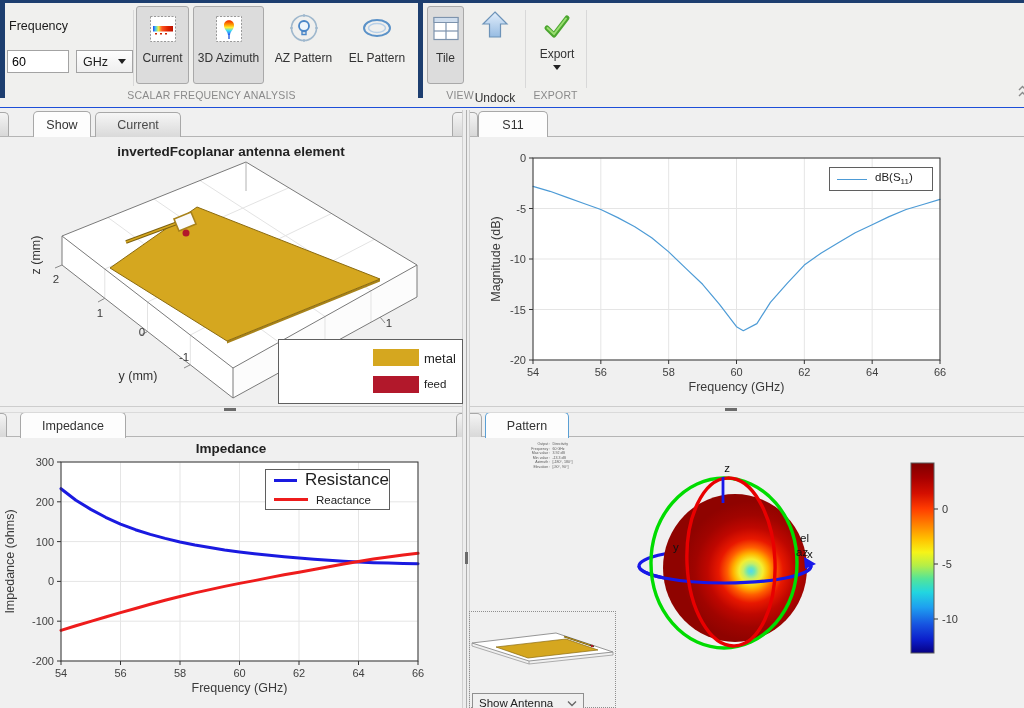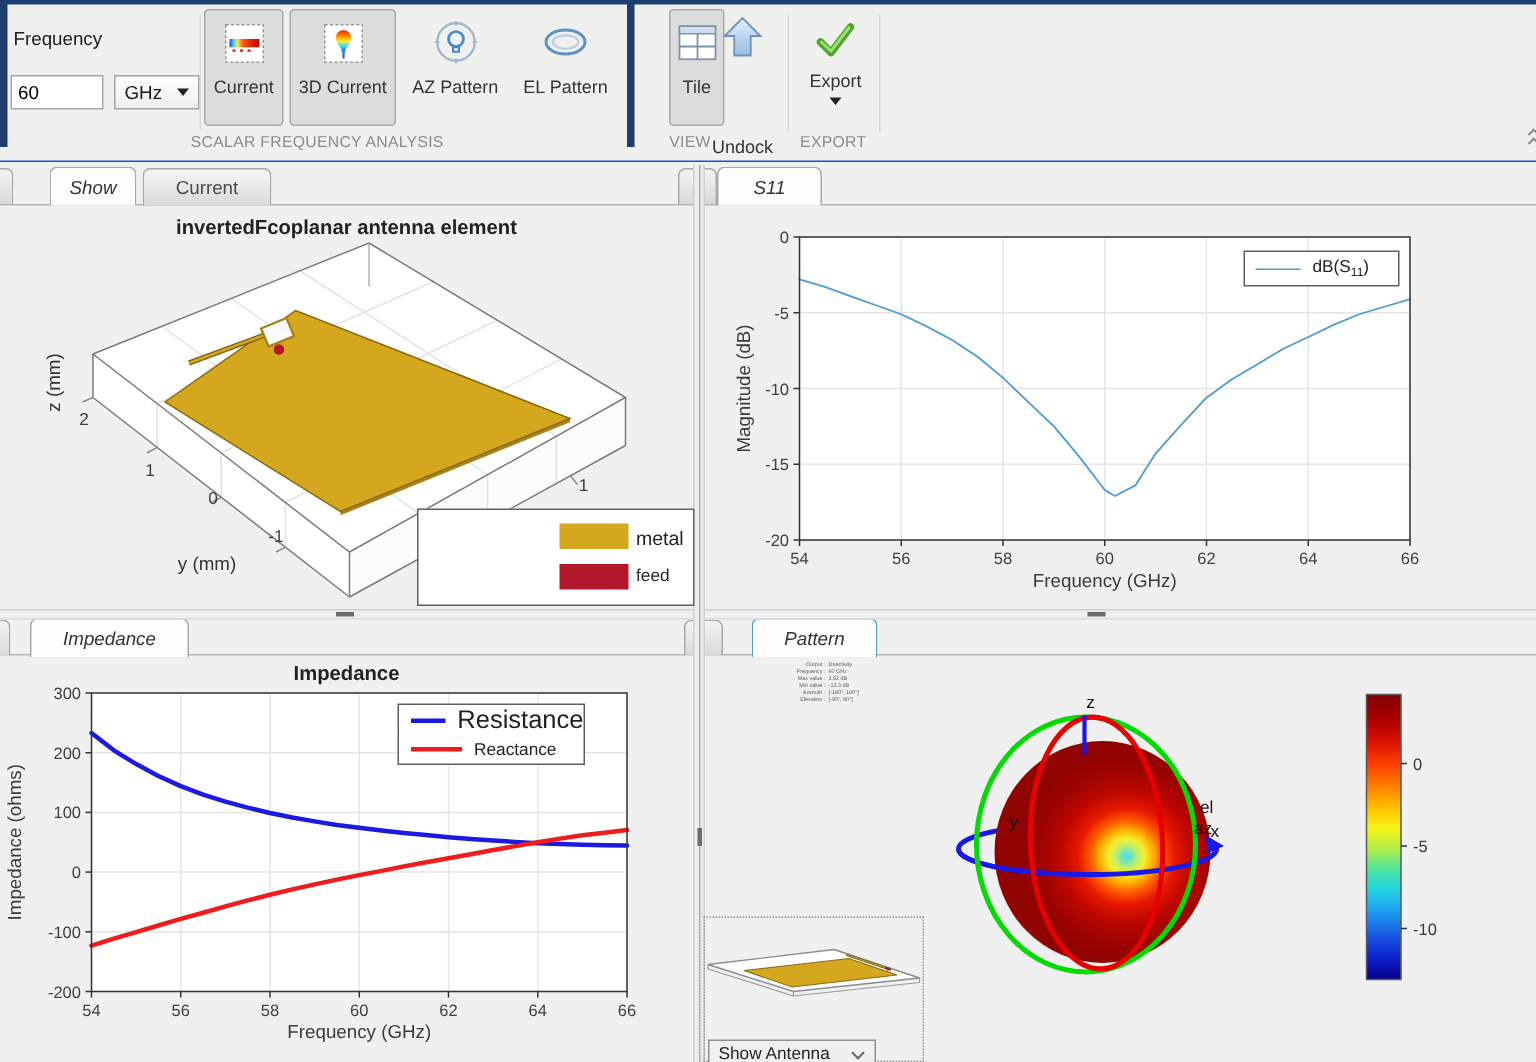--- a/index.html
+++ b/index.html
@@ -10,22 +10,22 @@
   #toolbar { position:absolute; left:0; top:0; width:1024px; height:108px; background:#f0f0ee; border-bottom:1px solid #1d4ed8; }
   .blue { background:#1d3e6f; }
   .tsbtn { position:absolute; top:6px; height:78px; border-radius:3px; display:flex; flex-direction:column; align-items:center; font-size:12px; color:#333; border:1px solid transparent; }
   .tsbtn.pressed { background:#dcdcdc; border:1px solid #a9a9a9; }
   .ticon { height:38px; display:flex; align-items:center; justify-content:center; margin-top:3px; }
   .tlabel { margin-top:3px; white-space:nowrap; }
   .seclabel { position:absolute; top:89px; font-size:10.5px; color:#8a8a8a; text-align:center; letter-spacing:0.2px; }
   .vsep { position:absolute; width:1px; background:#d8d8d8; }
   
   .tab { position:absolute; height:25px; border:1px solid #a8a8a8; border-bottom:none; border-radius:5px 5px 0 0; background:linear-gradient(#f6f6f6,#d9d9d9); font-size:12.5px; color:#4a4a4a; display:flex; align-items:center; justify-content:center; z-index:2; }
-  .tab.sel { background:#fdfdfd; z-index:3; color:#333; height:26px;font-style:italic; }
-  .tab.focus { border-color:#5a9fd4;margin-left:16px; }
+  .tab.sel { background:#fdfdfd; z-index:3; color:#333; height:26px; }
+  .tab.focus { border-color:#5a9fd4; }
   .tabfrag { position:absolute; width:26px; height:24px; border:1px solid #a8a8a8; border-bottom:none; border-radius:5px 5px 0 0; background:linear-gradient(#f4f4f4,#d8d8d8); z-index:1; }
   .tabline { position:absolute; height:1px; background:#b5b5b5; z-index:1; }
   
   .hsplit { position:absolute; height:7px; background:#efefef; border-top:1px solid #cdcdcd; border-bottom:1px solid #dadada; z-index:5; }
   #vsplit { position:absolute; left:462px; top:110px; width:8px; height:598px; background:#ededed; border-left:1px solid #d0d0d0; border-right:1px solid #d0d0d0; z-index:5; }
   .handle { position:absolute; background:#6b6b6b; }
   
   .legendbox { position:absolute; background:#fff; border:1px solid #5f5f5f; z-index:6; }
   .caret-down { display:inline-block; width:0; height:0; border-left:4px solid transparent; border-right:4px solid transparent; border-top:5px solid #222; }
   .infoline { display:flex; font-size:5px; line-height:6.5px; color:#5a5a5a; }
@@ -81,21 +81,21 @@
                 <stop offset="0.5" stop-color="#ffee33"></stop>
                 <stop offset="0.7" stop-color="#44ddee"></stop>
                 <stop offset="1" stop-color="#2255ff"></stop>
           </linearGradient>
             </defs>
           <rect x="2.5" y="2.5" width="25" height="25" fill="#fff" stroke="#999" stroke-width="1" stroke-dasharray="2,1.5"></rect>
           <path d="M10,11 C10,4.5 20,4.5 20,11 C20,16 16.5,16.5 16,21 L14,21 C13.5,16.5 10,16 10,11 Z" fill="url(#p3g)"></path>
           <line x1="15" y1="21" x2="15" y2="25" stroke="#3366dd" stroke-width="1.5"></line>
         </svg>
       </div>
-      <div class="tlabel">3D Current</div>
+      <div class="tlabel">3D Azimuth</div>
     </div>
 
     <div class="tsbtn" style="left:268px; width:71px;">
       <div class="ticon">
         <svg width="34" height="34" viewBox="0 0 34 34">
           <circle cx="17" cy="16" r="12.5" fill="none" stroke="#9fb8cd" stroke-width="1.6"></circle>
           <line x1="17" y1="2" x2="17" y2="5" stroke="#9fb8cd" stroke-width="1.4"></line>
           <line x1="17" y1="27" x2="17" y2="30" stroke="#9fb8cd" stroke-width="1.4"></line>
           <line x1="3" y1="16" x2="6" y2="16" stroke="#9fb8cd" stroke-width="1.4"></line>
           <line x1="28" y1="16" x2="31" y2="16" stroke="#9fb8cd" stroke-width="1.4"></line>
@@ -111,21 +111,21 @@
         <svg width="34" height="34" viewBox="0 0 34 34">
           <ellipse cx="17" cy="16" rx="13" ry="8" fill="none" stroke="#5b92c8" stroke-width="2"></ellipse>
           <ellipse cx="17" cy="16" rx="8.5" ry="4.5" fill="none" stroke="#b8d0e8" stroke-width="1.5"></ellipse>
         </svg>
       </div>
       <div class="tlabel">EL Pattern</div>
     </div>
 
     <div class="blue abs" style="left:418px; top:0px; width:5px; height:98px;"></div>
 
-    <div class="tsbtn pressed" style="left:446px; width:37px;">
+    <div class="tsbtn pressed" style="left:427px; width:37px;">
       <div class="ticon">
         <svg width="28" height="28" viewBox="0 0 28 28">
           <rect x="2" y="2.5" width="24" height="22" fill="#fff" stroke="#7d93ad" stroke-width="1.2"></rect>
           <rect x="2" y="2.5" width="24" height="5" fill="#cfdded" stroke="#7d93ad" stroke-width="1"></rect>
           <line x1="14" y1="7.5" x2="14" y2="24.5" stroke="#7d93ad" stroke-width="1.2"></line>
           <line x1="2" y1="16" x2="26" y2="16" stroke="#7d93ad" stroke-width="1.2"></line>
         </svg>
       </div>
       <div class="tlabel">Tile</div>
     </div>

